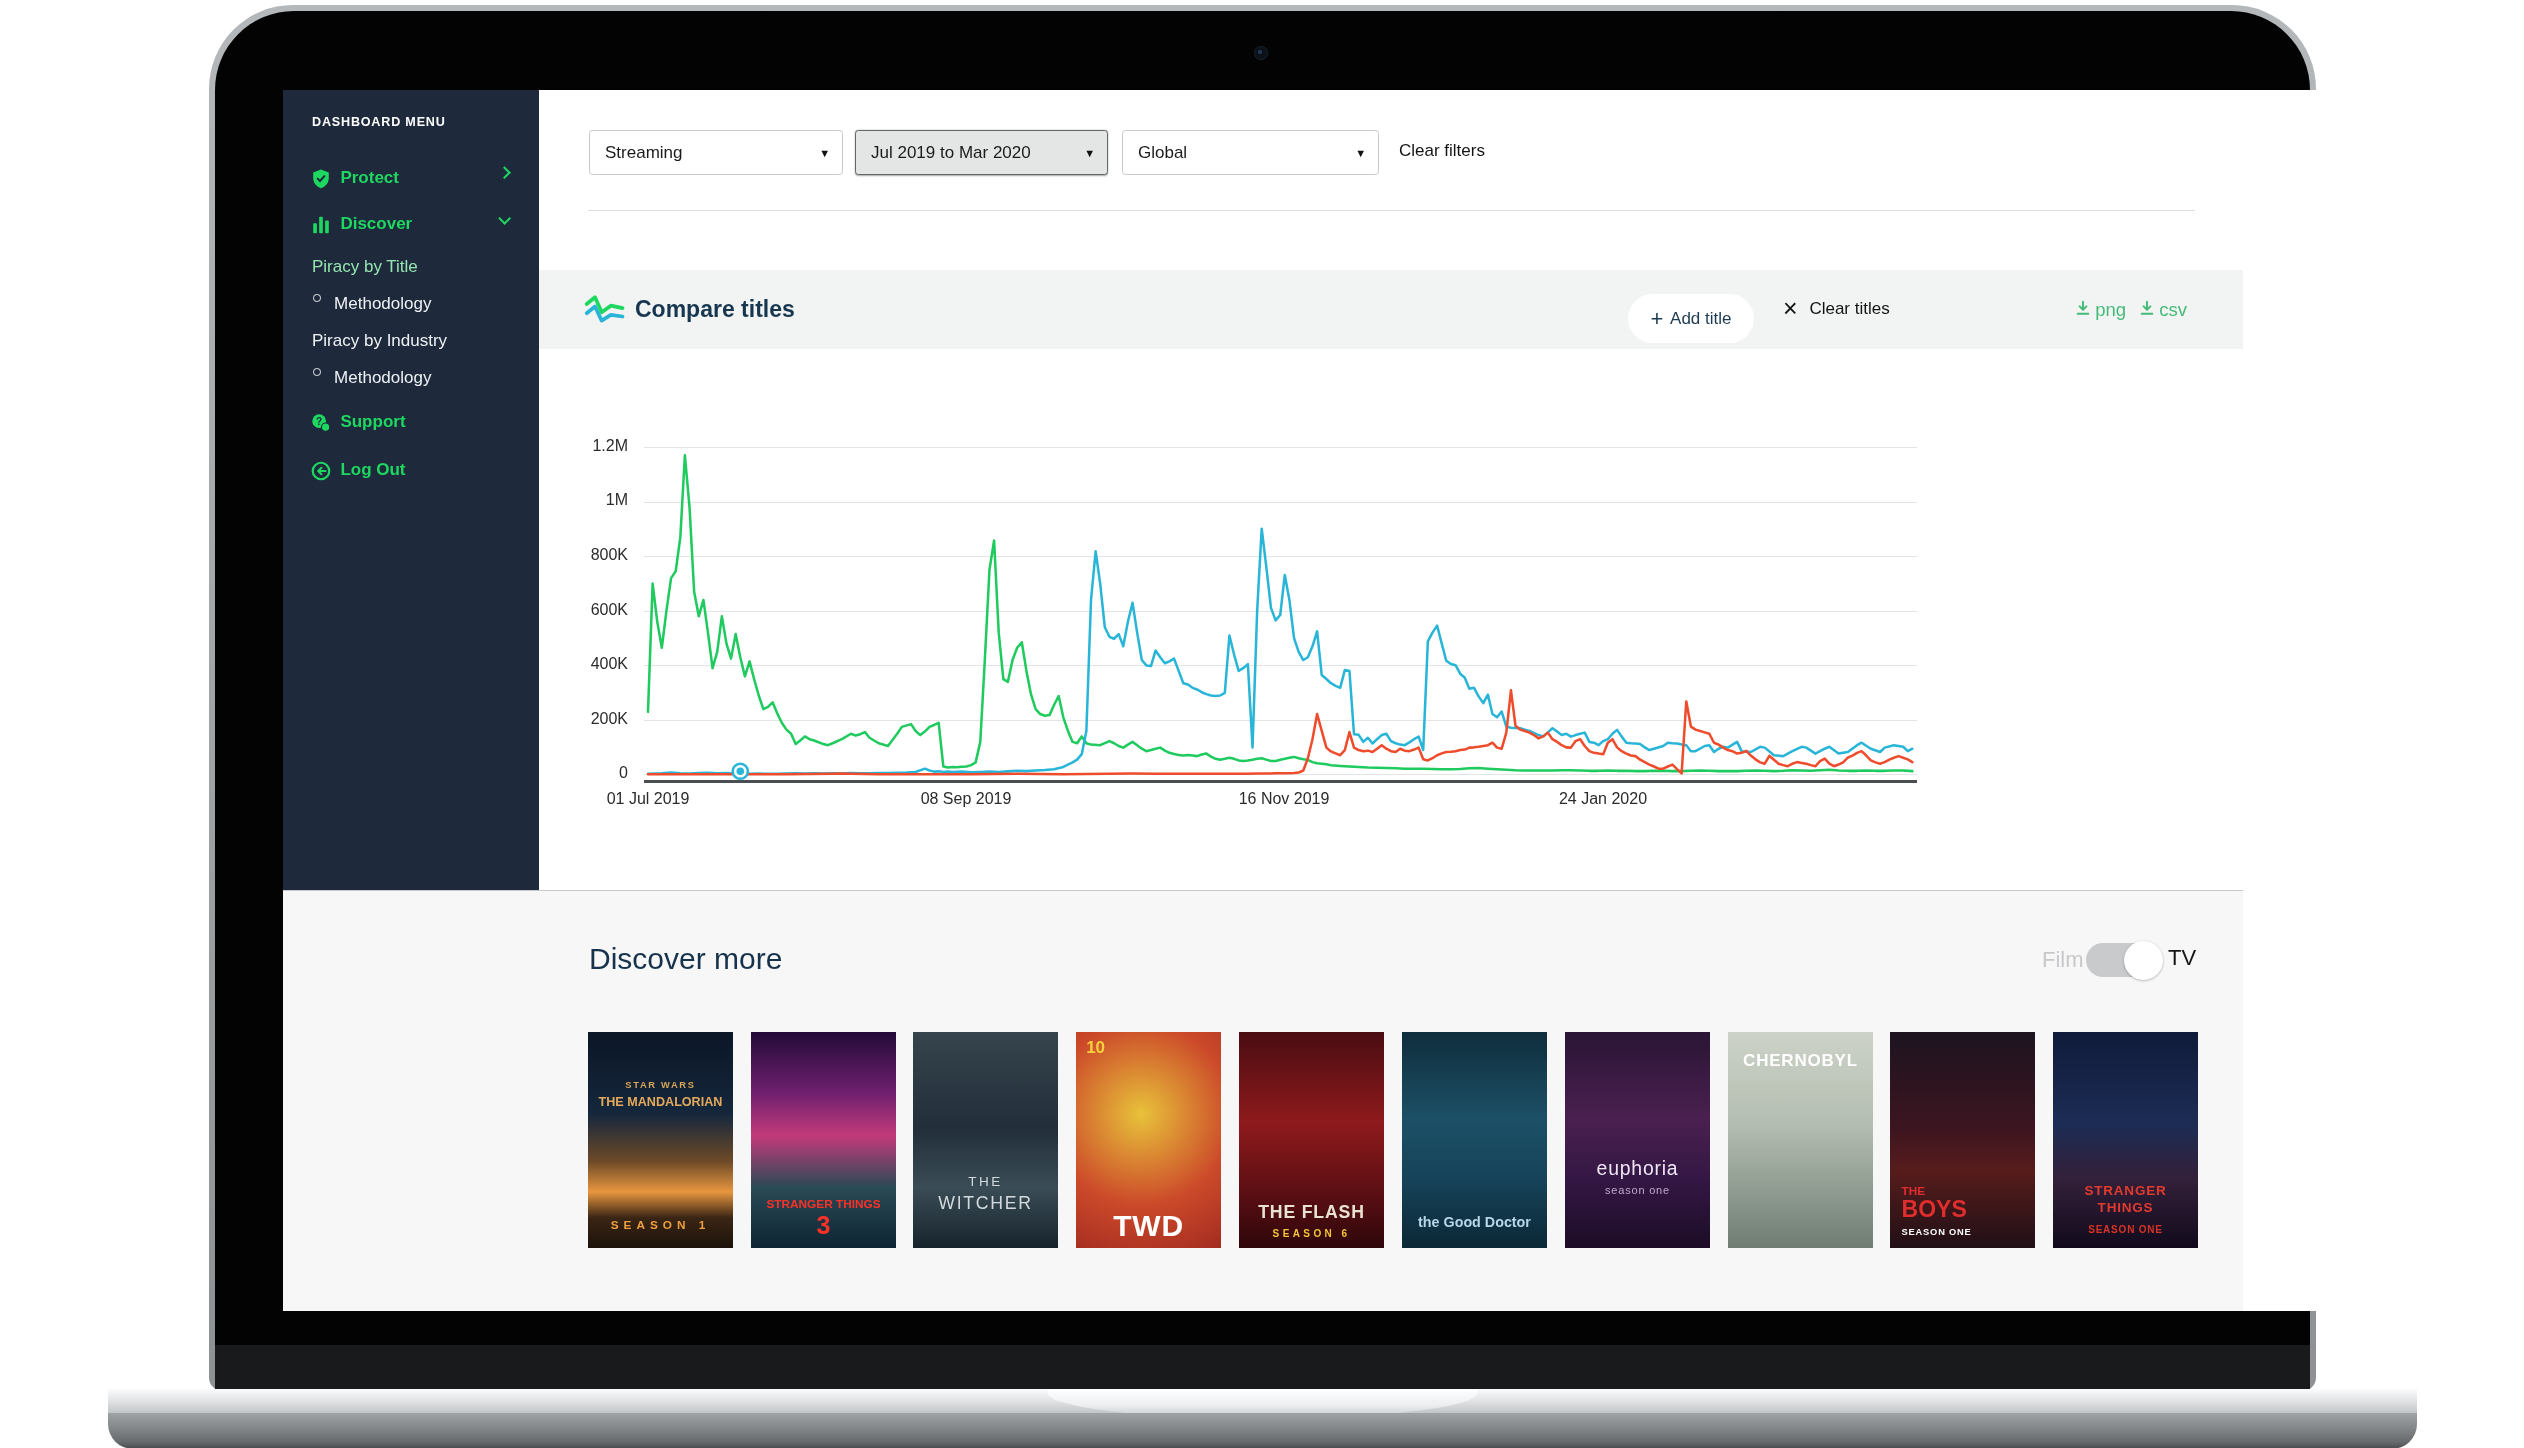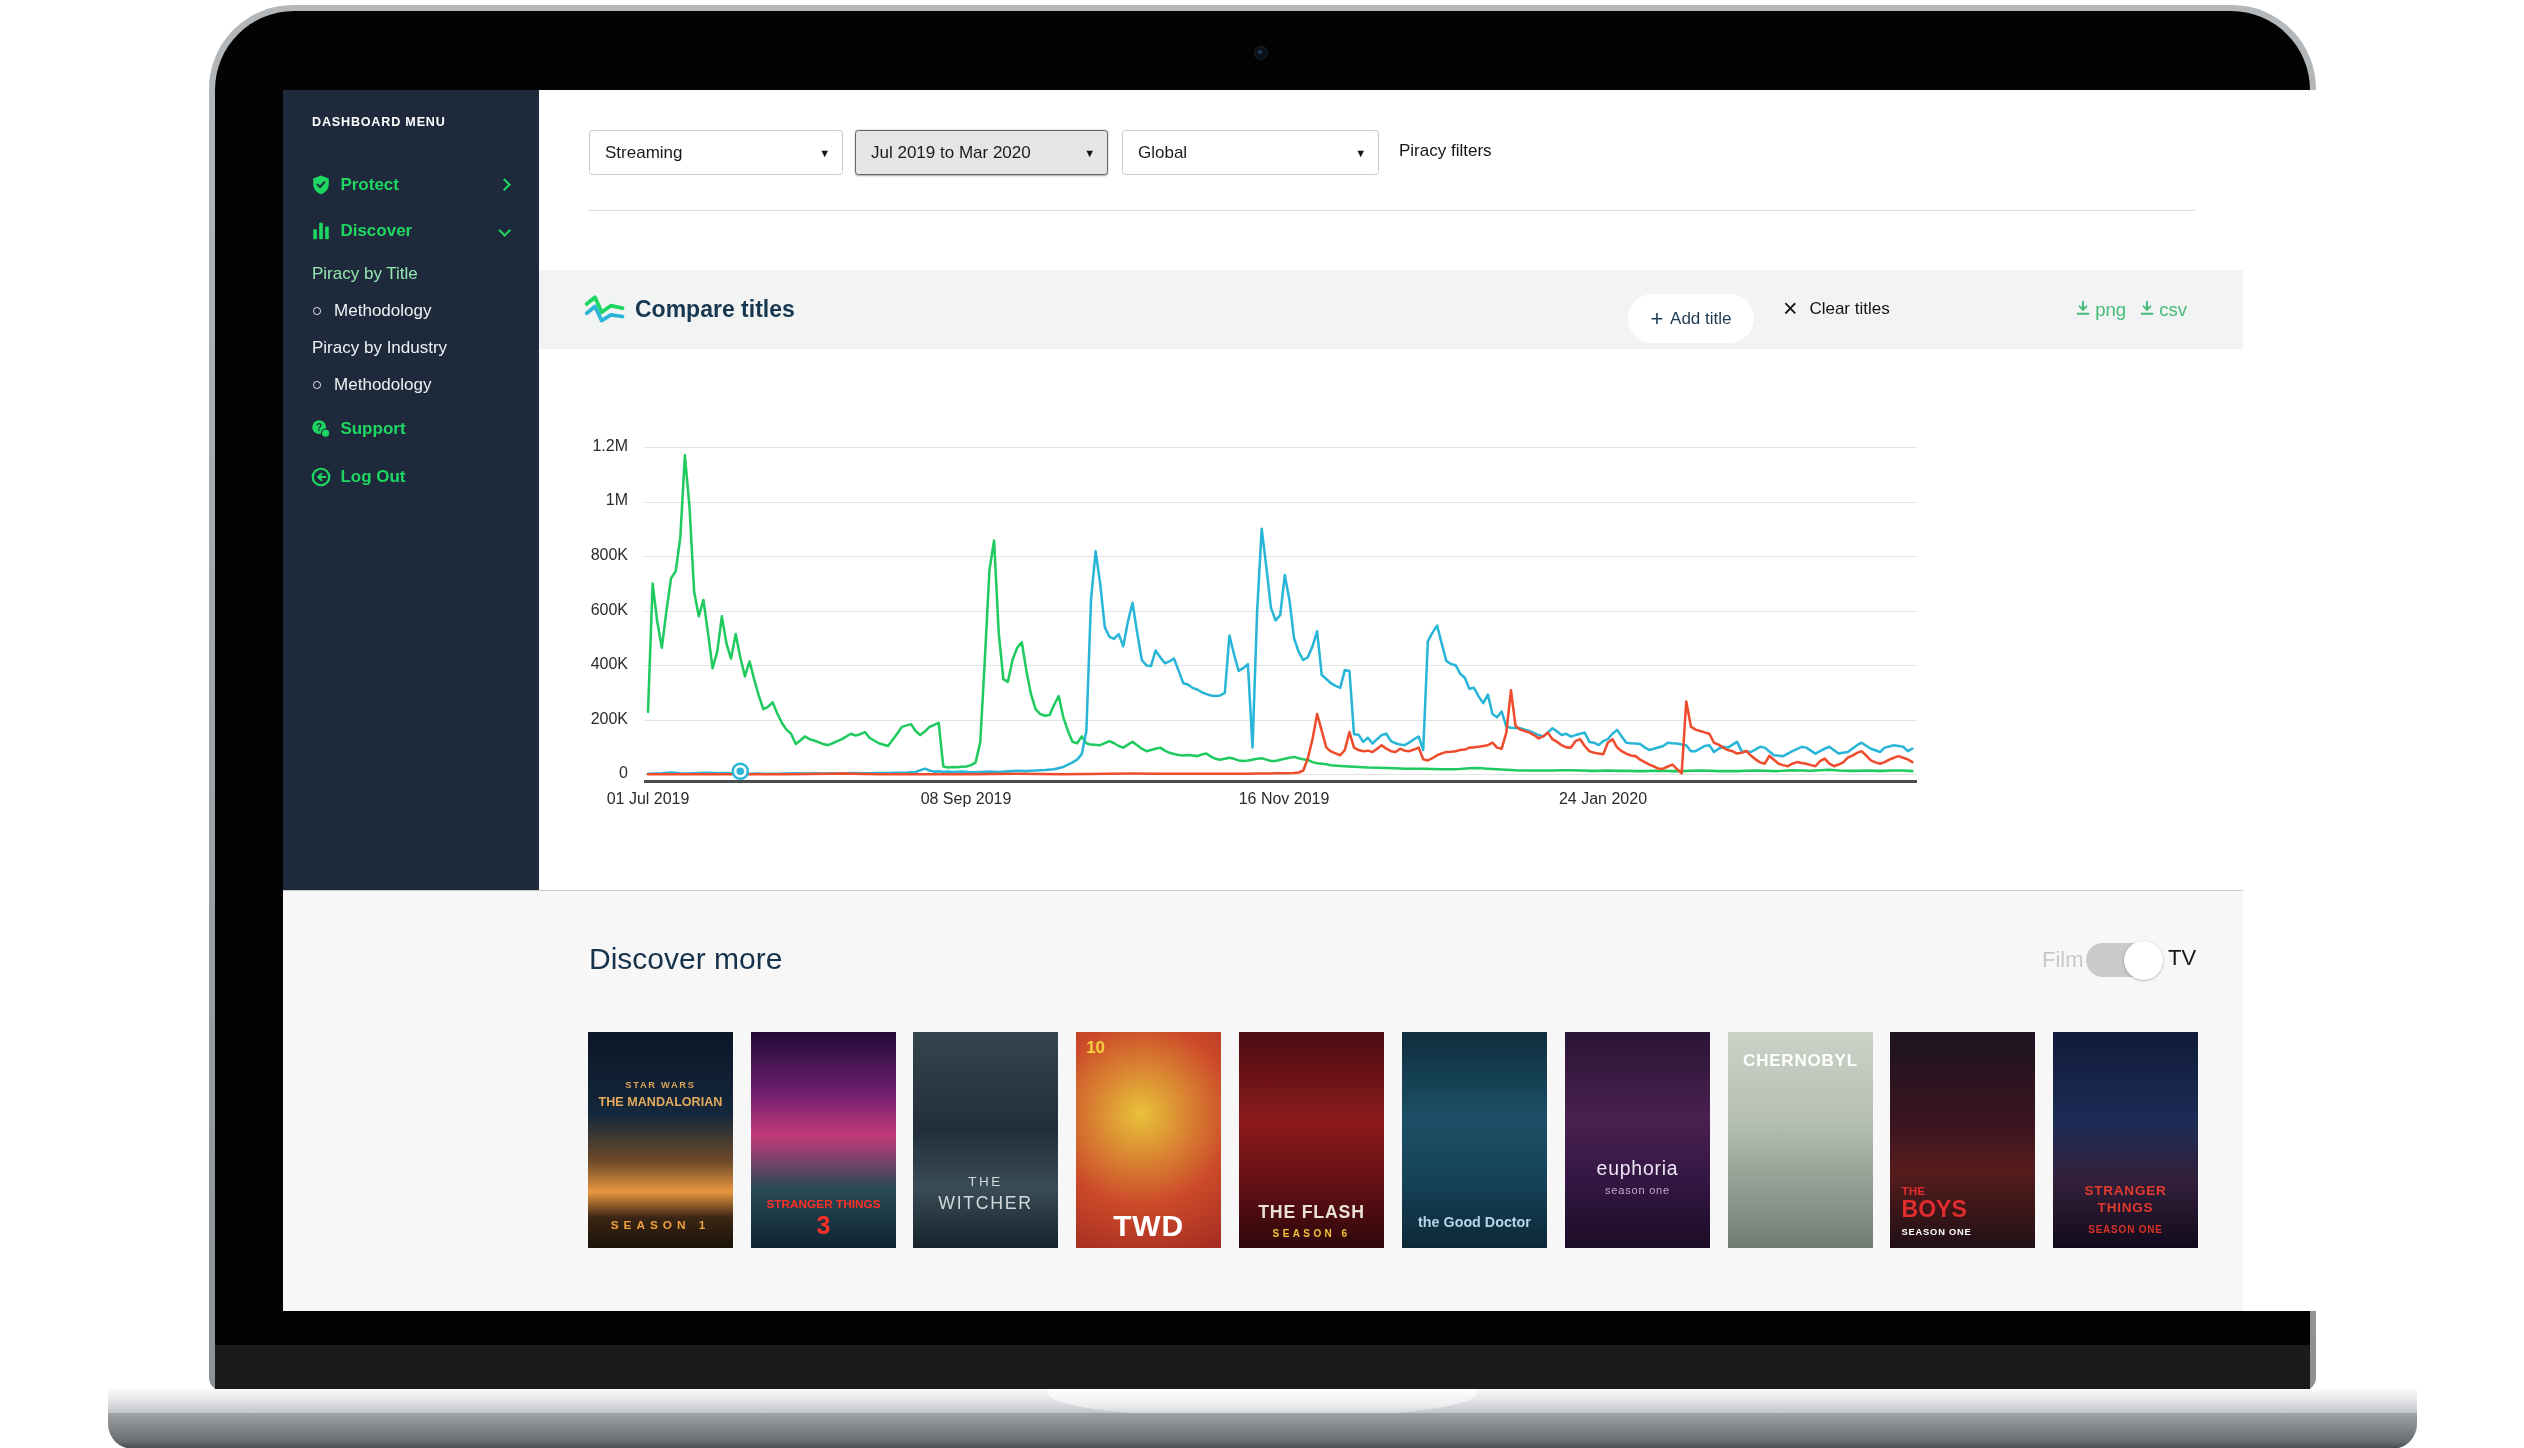--- a/index.html
+++ b/index.html
@@ -23,21 +23,21 @@
   .base-body{position:absolute;left:108px;top:1413px;width:2309px;height:36px;
     background:linear-gradient(180deg,#a0a3a6 0%,#85888b 40%,#686b6e 80%,#46494c 100%);
     border-radius:0 0 25px 25px;}
 
   
   .screen{position:absolute;left:283px;top:90px;width:2112px;height:1221px;background:#fff;overflow:hidden;}
 
   
   .sidebar{position:absolute;left:0;top:0;width:256px;height:100%;background:#1e2a3c;}
   .menu-label{position:absolute;left:29px;top:25px;font-size:12.6px;font-weight:700;color:#fff;letter-spacing:0.8px;}
-  .side-item{position:absolute;left:0;width:256px;height:34px;display:flex;align-items:center;cursor:pointer;}
+  .side-item{position:absolute;left:0;width:256px;height:34px;display:flex;cursor:pointer;}
   .side-item .ic{width:22px;height:22px;margin-left:27px;margin-right:8.4px;flex:0 0 auto;}
   .side-item .lbl{font-size:17px;}
   .side-item .lbl.green{color:#1ed760;font-weight:700;}
   .side-item .lbl.mint{color:#95e5b0;font-weight:400;}
   .side-item .lbl.white{color:#eef1f4;font-weight:400;}
   .chev{width:9.3px;height:9.3px;border-right:2.5px solid #1ed760;border-bottom:2.5px solid #1ed760;
     position:absolute;right:30px;}
   .chev.right{transform:rotate(-45deg);}
   .chev.down{transform:rotate(45deg);}
   .bullet{width:7.6px;height:7.6px;border:1.7px solid #e8ebee;border-radius:50%;margin-left:30px;margin-right:13.5px;flex:0 0 auto;}
@@ -161,21 +161,21 @@
         </div>
         <div class="dropdown focused" style="left: 572px; width: 253px;">
           <span>Jul 2019 to Mar 2020</span>
           <span class="arr">▼</span>
         </div>
         <div class="dropdown" style="left: 839px; width: 257px;">
           <span>Global</span>
           <span class="arr">▼</span>
         </div>
       </div>
-    <div class="clear-filters" style="left:1116px">Piracy filters</div>
+    <div class="clear-filters" style="left:1116px">Clear filters</div>
     <div class="f-divider"></div>
 
     <div class="band">
       <svg width="42" height="30" viewBox="0 0 50 36" style="position:absolute;left:45px;top:23.6px">
         <polyline points="3,12 13,4 21,22 32,14 46,17" fill="none" stroke="#1ed760" stroke-width="4.5" stroke-linejoin="round" stroke-linecap="round"></polyline>
         <polyline points="3,23 13,15 21,32 32,25 46,27" fill="none" stroke="#29b5d8" stroke-width="4.5" stroke-linejoin="round" stroke-linecap="round"></polyline>
       </svg>
       <div class="band-title">Compare titles</div>
       <div class="pill">
         <span class="plus">+</span>

